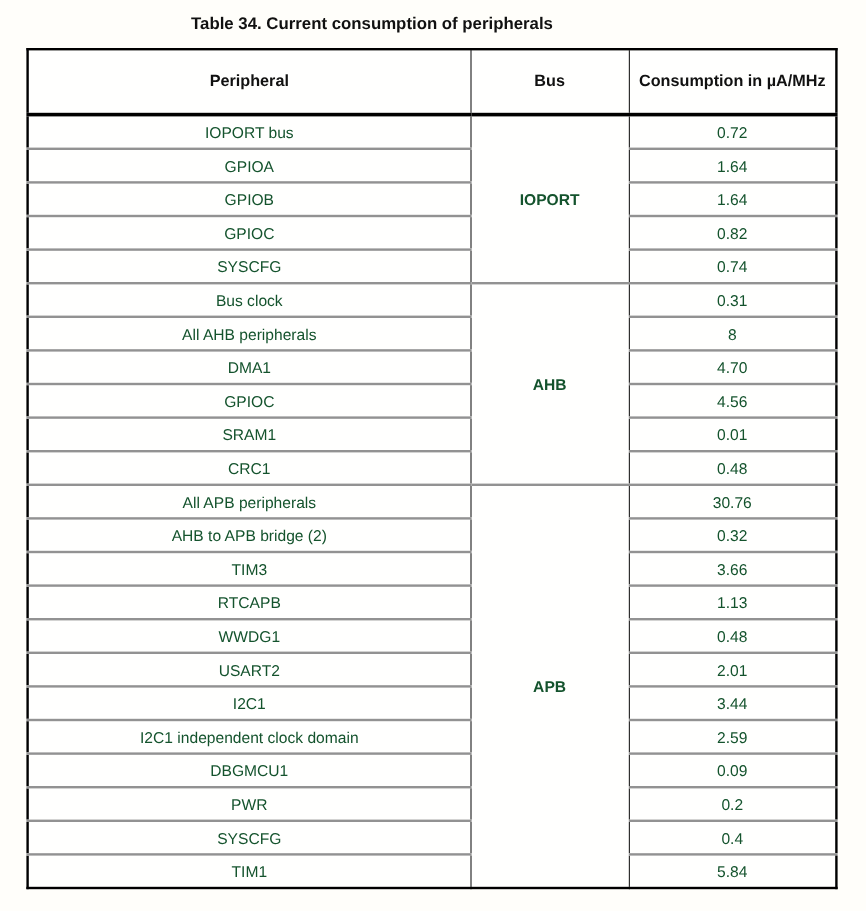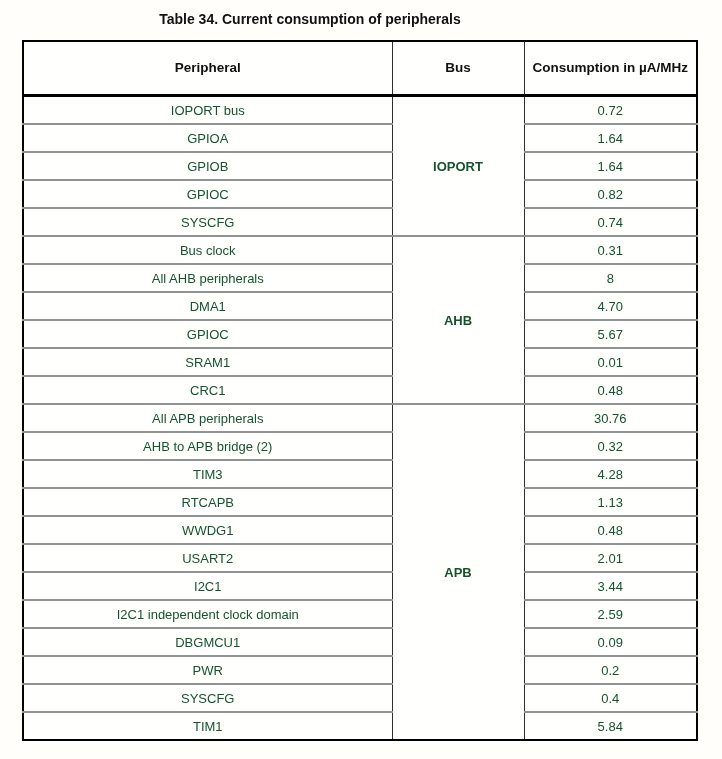--- a/index.html
+++ b/index.html
@@ -121,42 +121,42 @@
           <tr>
             <td>All AHB peripherals</td>
             <td>8</td>
           </tr>
           <tr>
             <td>DMA1</td>
             <td>4.70</td>
           </tr>
           <tr>
             <td>GPIOC</td>
-            <td>5.67</td>
+            <td>4.56</td>
           </tr>
           <tr>
             <td>SRAM1</td>
             <td>0.01</td>
           </tr>
           <tr>
             <td>CRC1</td>
             <td>0.48</td>
           </tr>
           <tr>
             <td>All APB peripherals</td>
             <td class="bus-cell" rowspan="12">APB</td>
             <td>30.76</td>
           </tr>
           <tr>
             <td>AHB to APB bridge (2)</td>
             <td>0.32</td>
           </tr>
           <tr>
             <td>TIM3</td>
-            <td>4.28</td>
+            <td>3.66</td>
           </tr>
           <tr>
             <td>RTCAPB</td>
             <td>1.13</td>
           </tr>
           <tr>
             <td>WWDG1</td>
             <td>0.48</td>
           </tr>
           <tr>

